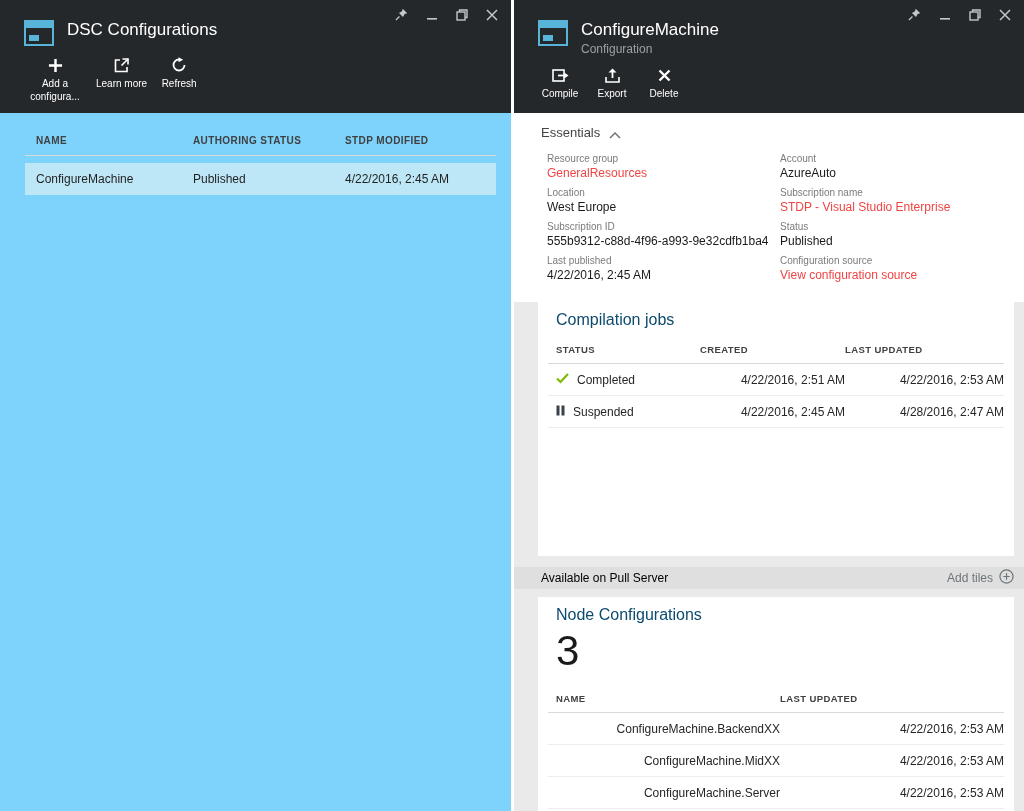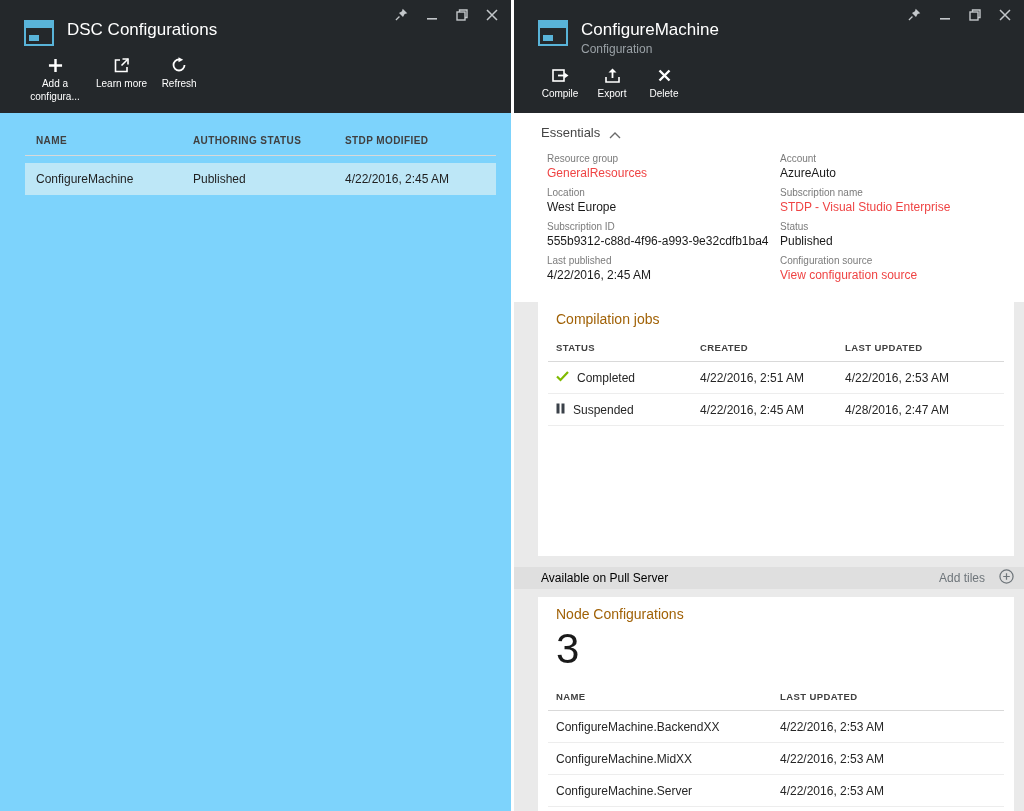--- a/index.html
+++ b/index.html
@@ -46,35 +46,35 @@
   .ess-item { margin-bottom:7px; }
   .ess-label { font-size:10px; color:#7b7b7b; margin-bottom:2px; }
   .ess-value { font-size:12px; color:#1a1a1a; white-space:nowrap; }
   .link { color:#ef4444; cursor:pointer; }
 
   
   .right-body { background:#eaeaea; height:532px; }
   .card { background:#ffffff; margin:0 10px 0 24px; overflow:hidden; }
   .card.compilation { height:254px; }
   .card.node { height:237px; }
-  .card-title { font-size:14px; color:#a16207; padding:9px 18px 2px; }
+  .card-title { font-size:16px; color:#0c4a6e; padding:9px 18px 2px; }
 
   .tbl { margin:0 10px; }
   .tbl-head { display:flex; padding:13px 0 8px 8px; font-size:9.5px; font-weight:700;
               color:#404040; letter-spacing:0.4px; border-bottom:1px solid #d9d9d9; }
   .tbl-row { display:flex; align-items:center; height:32px; padding-left:8px;
-             font-size:12px; color:#262626; border-bottom:1px solid #ededed; cursor:pointer; }
+             font-size:12px; color:#262626; border-bottom:1px solid #ededed; cursor:pointer;text-align:right; }
   .cj-status { width:144px; display:flex; align-items:center; gap:8px; }
   .cj-created { width:145px; } .cj-updated { flex:1; }
   .nc-name { width:224px; } .nc-updated { flex:1; }
 
   .section-strip { display:flex; align-items:center; justify-content:space-between;
                    background:#dfdfdf; height:22px; margin-top:11px; padding:0 10px 0 27px; }
   .strip-title { font-size:12px; color:#000000; }
-  .add-tiles { display:flex; align-items:center; gap:14px; font-size:12px; color:#6e757a; cursor:pointer; }
+  .add-tiles { display:flex; align-items:center; gap:6px; font-size:12px; color:#6e757a; cursor:pointer; }
 
   .big-count { font-size:42px; color:#1a1a1a; line-height:1; padding:4px 18px 8px; }
 </style>
 </head>
 <body>
 
 <div class="portal">
 
   <section class="blade left">
     <header class="blade-header">

